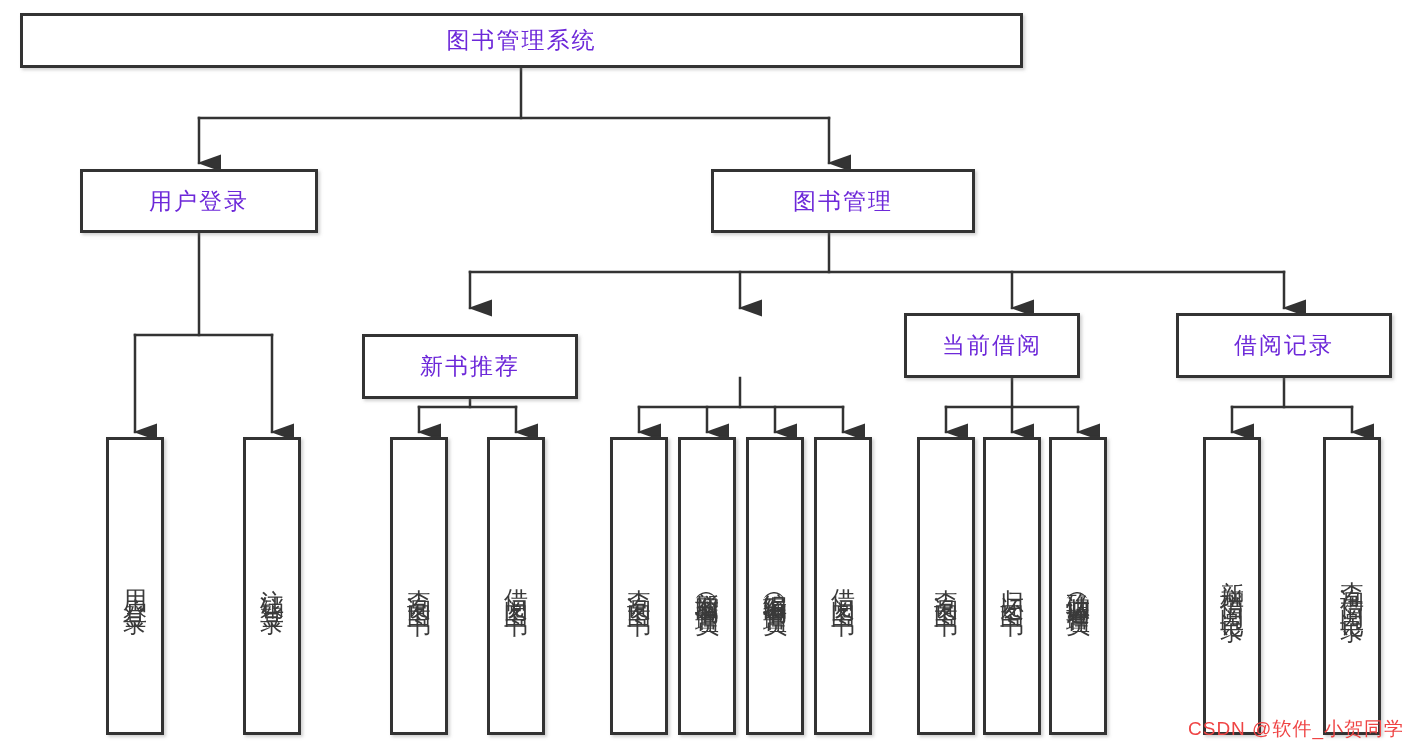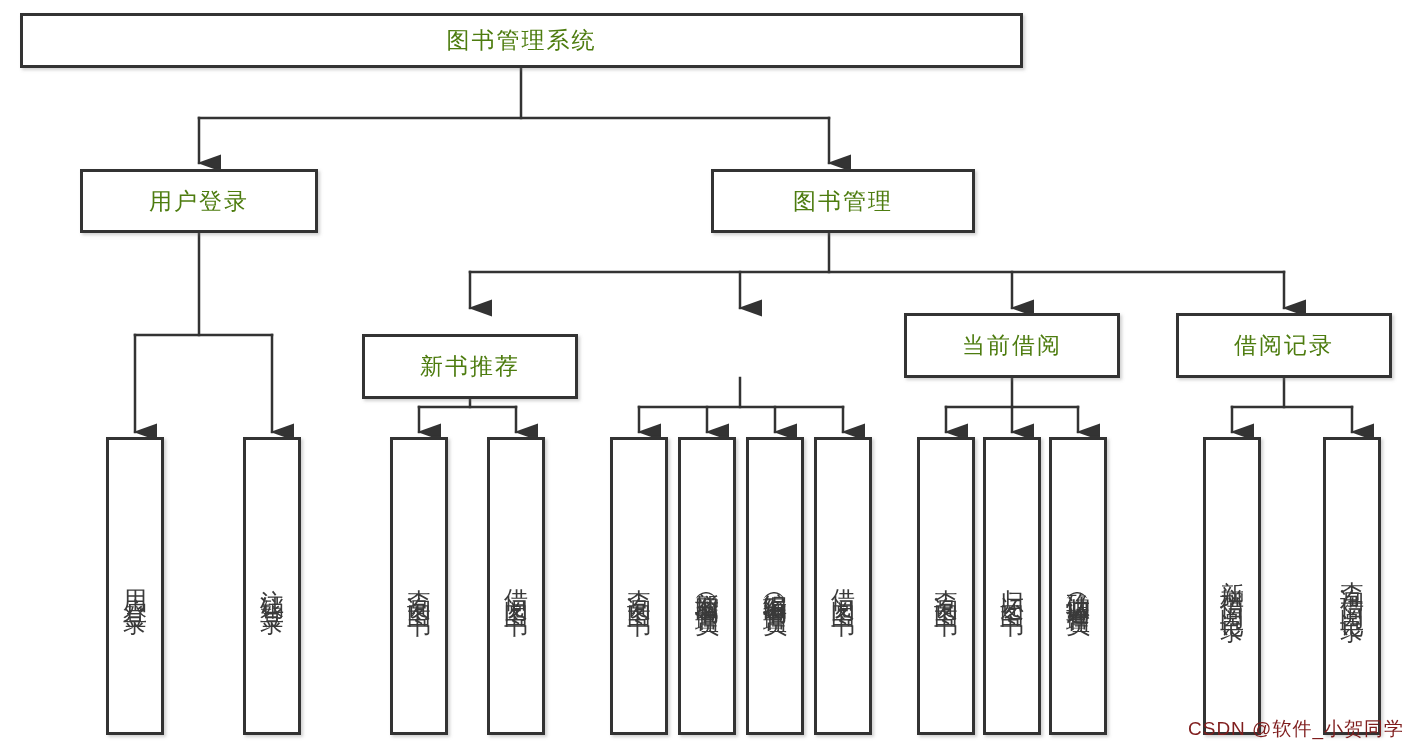--- a/index.html
+++ b/index.html
@@ -14,36 +14,36 @@
   .node{
     position:absolute;
     background:#ffffff;
     border:3px solid #333333;
     box-shadow:2px 2px 3px rgba(120,120,120,0.35);
     display:flex;align-items:center;justify-content:center;
     color:#3a3a3a;
     box-sizing:border-box;
   }
   .hlabel{
-    font-size:23px;letter-spacing:2px;color:#4d7c0f;white-space:nowrap;
+    font-size:23px;letter-spacing:2px;color:#6d28d9;white-space:nowrap;
   }
   .leaf .vlabel{
     writing-mode:vertical-rl;
     text-orientation:mixed;
     font-size:24px;
     letter-spacing:8px;
     color:#3a3a3a;
     white-space:nowrap;
   }
   .leaf .vlabel.tight{letter-spacing:3px;}
   .watermark{
     position:absolute;
     left:1188px;top:716px;
     font-size:19px;
-    color:#7f1d1d;
+    color:#ef4444;
     letter-spacing:1px;
     white-space:nowrap;
   }
 </style>
 </head>
 <body>
 
 <div class="canvas">
 
   <svg class="connectors" viewBox="0 0 1405 747" xmlns="http://www.w3.org/2000/svg">
@@ -103,21 +103,21 @@
   <div class="node" style="left:80px;top:169px;width:238px;height:64px;">
     <span class="hlabel">用户登录</span>
   </div>
   <div class="node" style="left:711px;top:169px;width:264px;height:64px;">
     <span class="hlabel">图书管理</span>
   </div>
 
   <div class="node" style="left:362px;top:313px;width:216px;height:65px;margin-top:21px;">
     <span class="hlabel">新书推荐</span>
   </div>
-  <div class="node" style="left:904px;top:313px;width:216px;height:65px;">
+  <div class="node" style="left:904px;top:313px;width:176px;height:65px;">
     <span class="hlabel">当前借阅</span>
   </div>
   <div class="node" style="left:1176px;top:313px;width:216px;height:65px;">
     <span class="hlabel">借阅记录</span>
   </div>
 
   <div class="node leaf" style="left:106px;top:437px;width:58px;height:298px;">
     <span class="vlabel">用户登录</span>
   </div>
   <div class="node leaf" style="left:243px;top:437px;width:58px;height:298px;">

